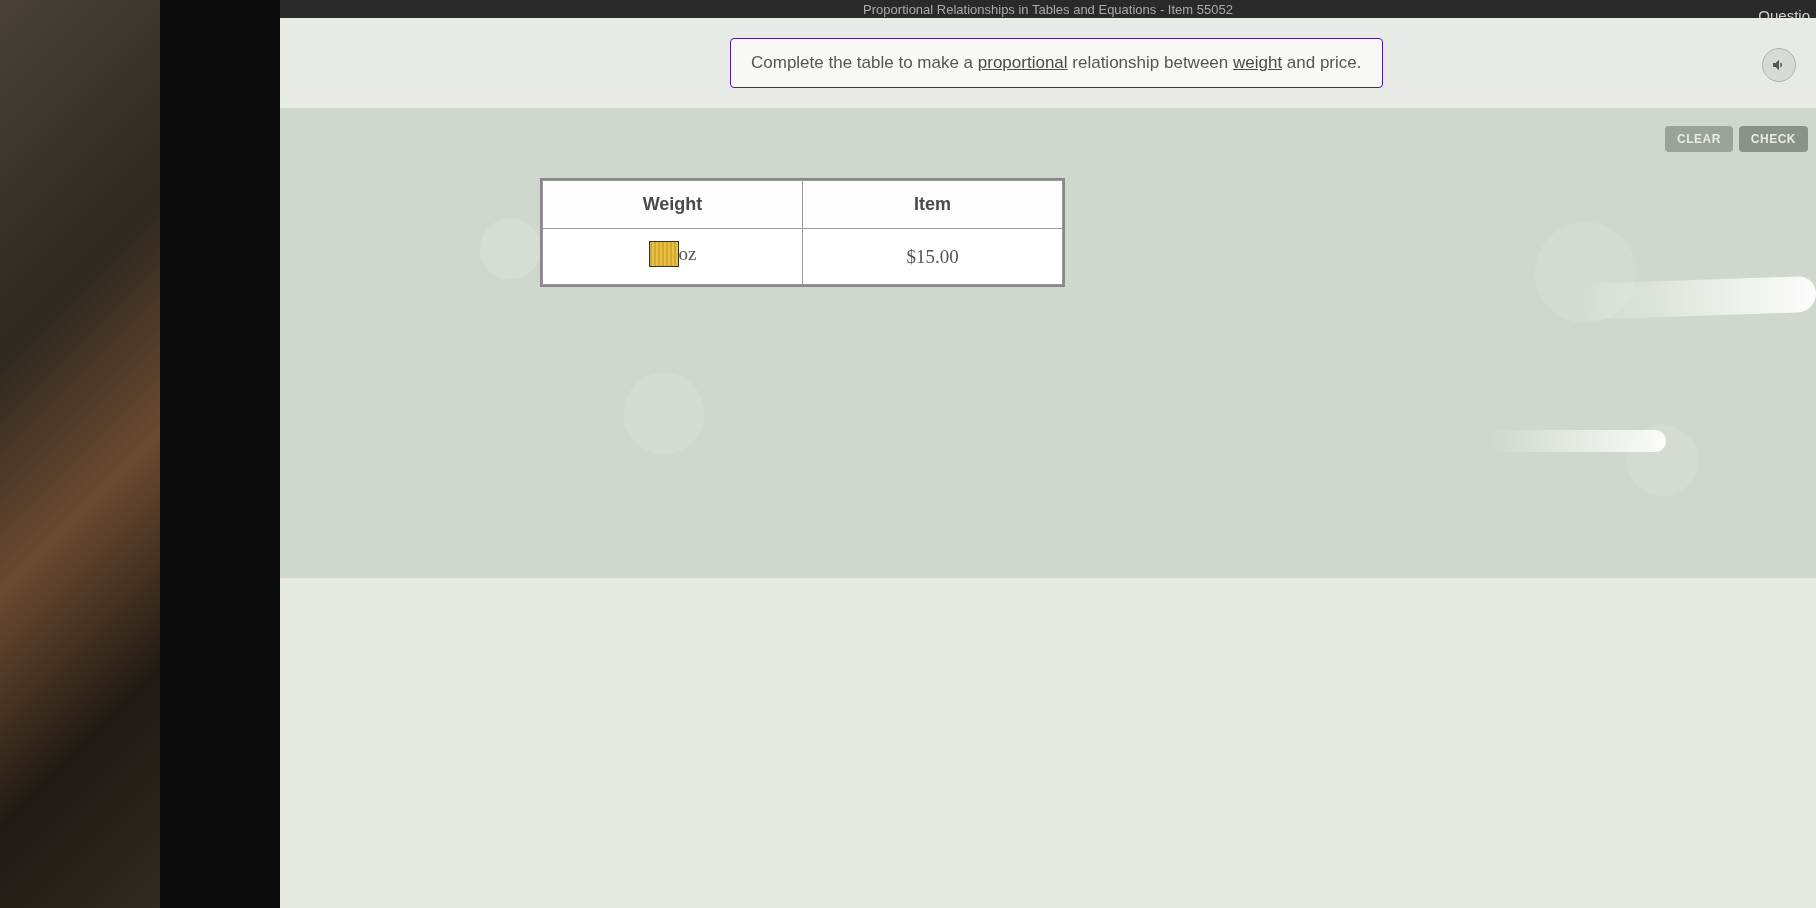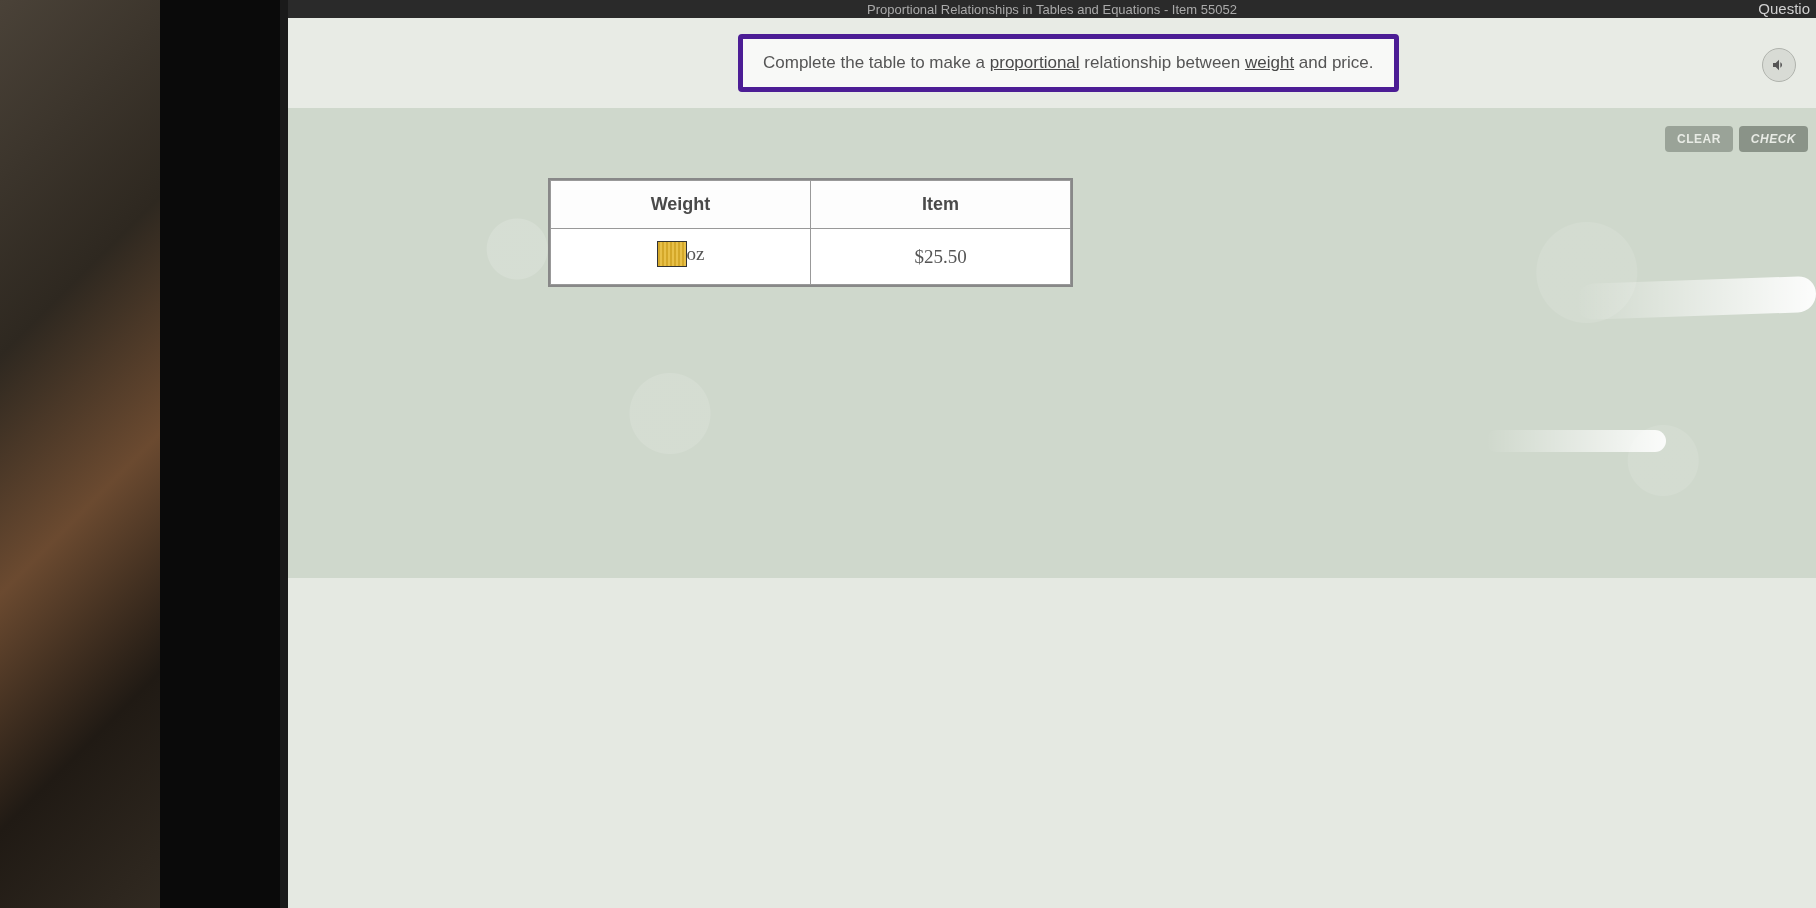--- a/index.html
+++ b/index.html
@@ -23,21 +23,20 @@
       height: 100%;
       background: linear-gradient(to right, #3a3530 0%, #2a2520 8%, #5a4530 10%, #1a1a1a 12%, #1a1a1a 100%);
     }
     .screen-area {
       position: absolute;
       left: 280px;
       top: 0;
       right: 0;
       bottom: 0;
       background: #dfe5db;
-      margin-left: 8px;
     }
     .top-bar {
       position: absolute;
       top: 0;
       left: 0;
       right: 0;
       height: 18px;
       background: #2a2a2a;
       color: #ccc;
       font-size: 12px;
@@ -47,39 +46,39 @@
       overflow: hidden;
     }
     .top-bar-title {
       color: #aaa;
       font-size: 13px;
       white-space: nowrap;
     }
     .questio-label {
       position: absolute;
       right: 0;
-      top: 0;
+      top: 7px;
       color: #d0d0d0;
       font-size: 15px;
       padding: 0 6px;
     }
     .instruction-area {
       position: absolute;
       top: 18px;
       left: 0;
       right: 0;
       height: 90px;
       background: #e8ebe5;
       display: flex;
       align-items: center;
       padding-left: 450px;
     }
     .instruction-box {
       background: #f8f9f7;
-      border: 5px solid #4c1d95;
+      border: 1px solid #4c1d95;
       border-radius: 4px;
       padding: 14px 20px;
       font-size: 17px;
       color: #555;
       display: inline-block;
     }
     .instruction-box .keyword {
       text-decoration: underline;
       color: #4a4a4a;
     }
@@ -129,21 +128,20 @@
       border: none;
       border-radius: 4px;
       padding: 6px 12px;
       font-size: 12px;
       font-weight: bold;
       cursor: pointer;
       letter-spacing: 0.5px;
     }
     .tool-btn.check {
       background: #8a9388;
-      font-style: italic;
     }
     .table-wrap {
       position: absolute;
       left: 260px;
       top: 70px;
       background: #ffffff;
       border: 2px solid #888;
     }
     .data-table {
       border-collapse: collapse;
@@ -278,21 +276,21 @@
             </tr>
           </thead>
           <tbody>
             <tr>
               <td>
                 <span class="input-cell">
                   <span class="answer-box"></span>
                   <span class="unit-label">oz</span>
                 </span>
               </td>
-              <td>$25.50</td>
+              <td>$15.00</td>
             </tr>
           </tbody>
         </table>
       </div>
     </div>
 
     <div class="bottom-area"></div>
 
     <div class="glare1"></div>
     <div class="glare2"></div>

